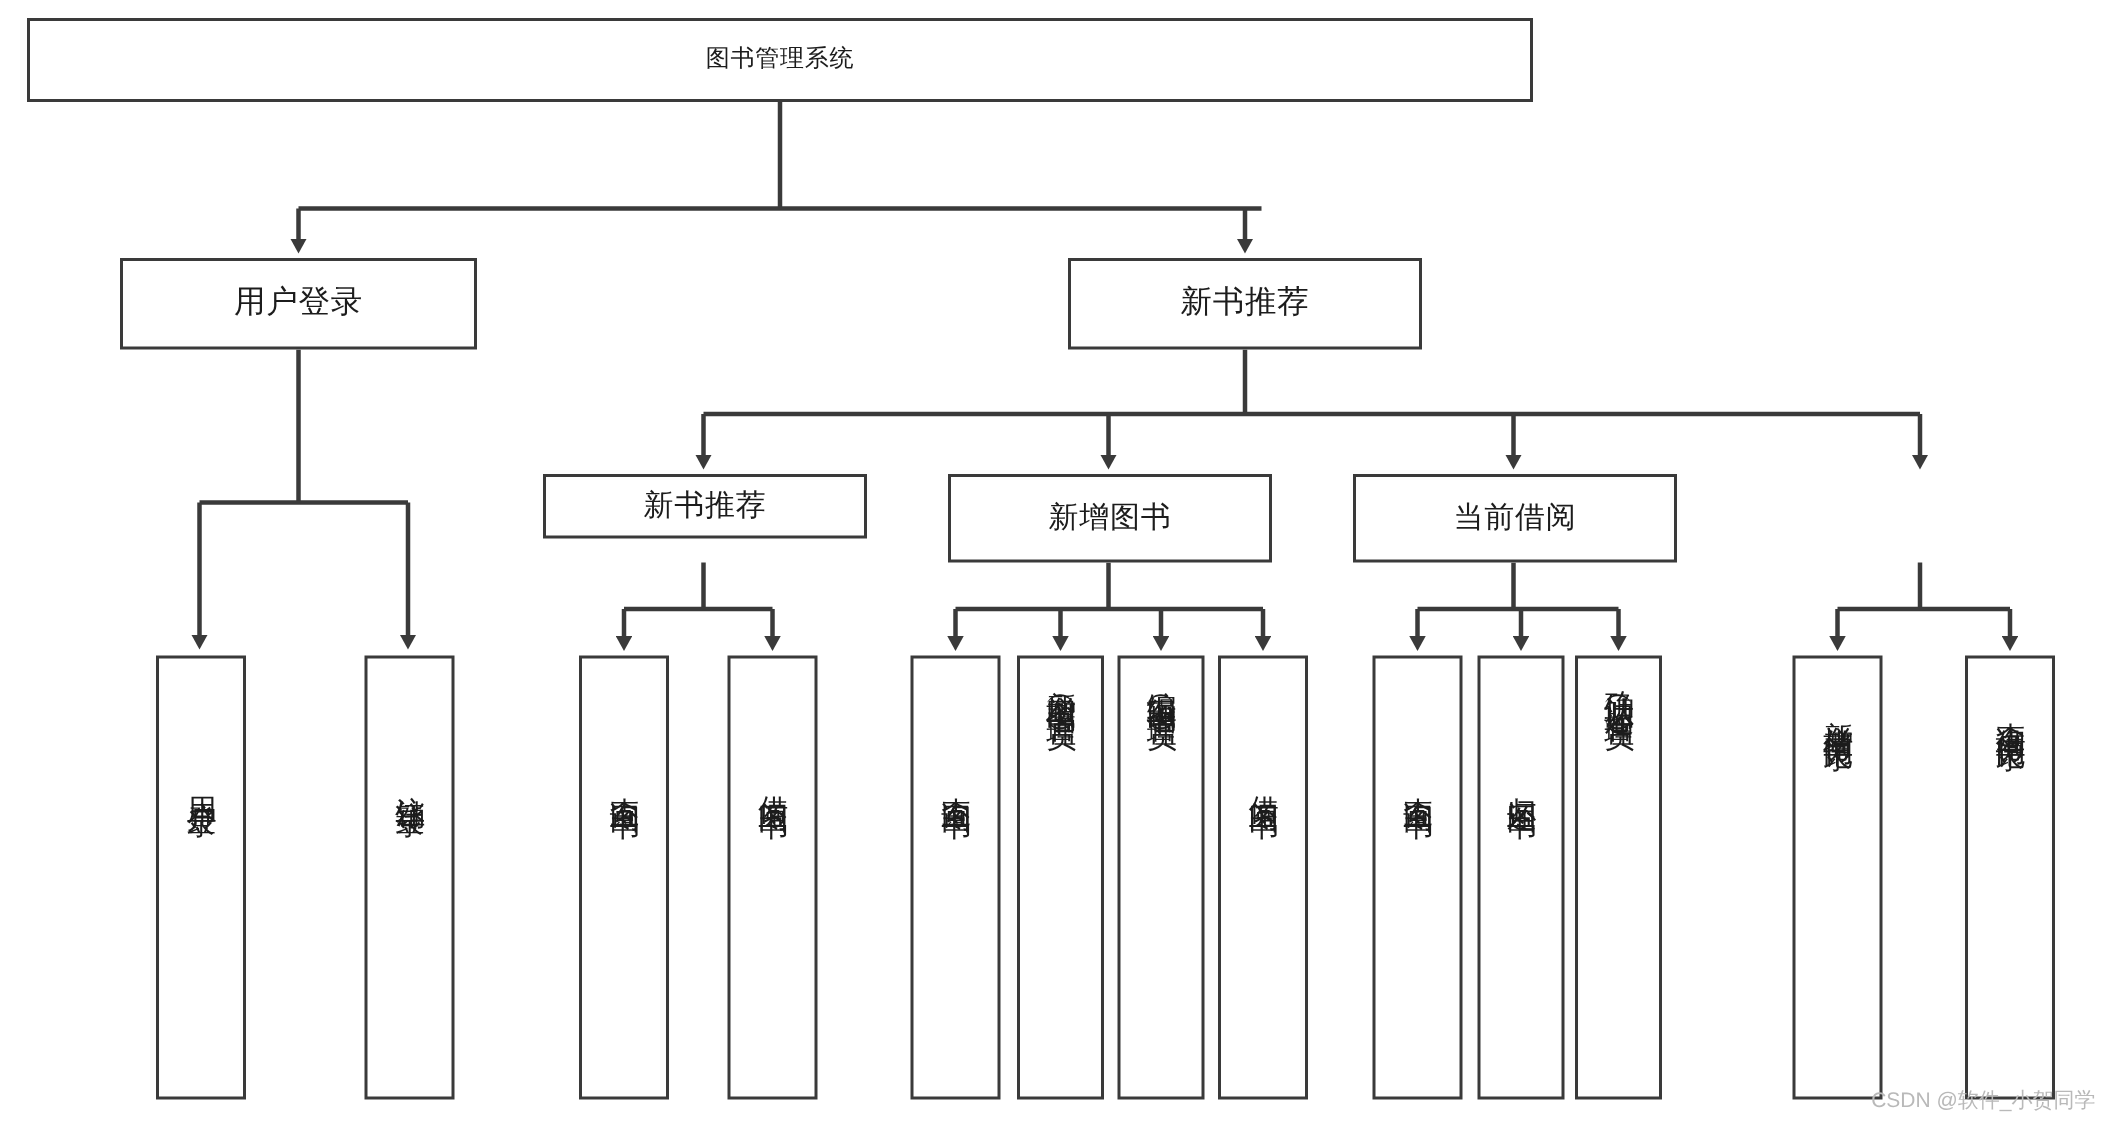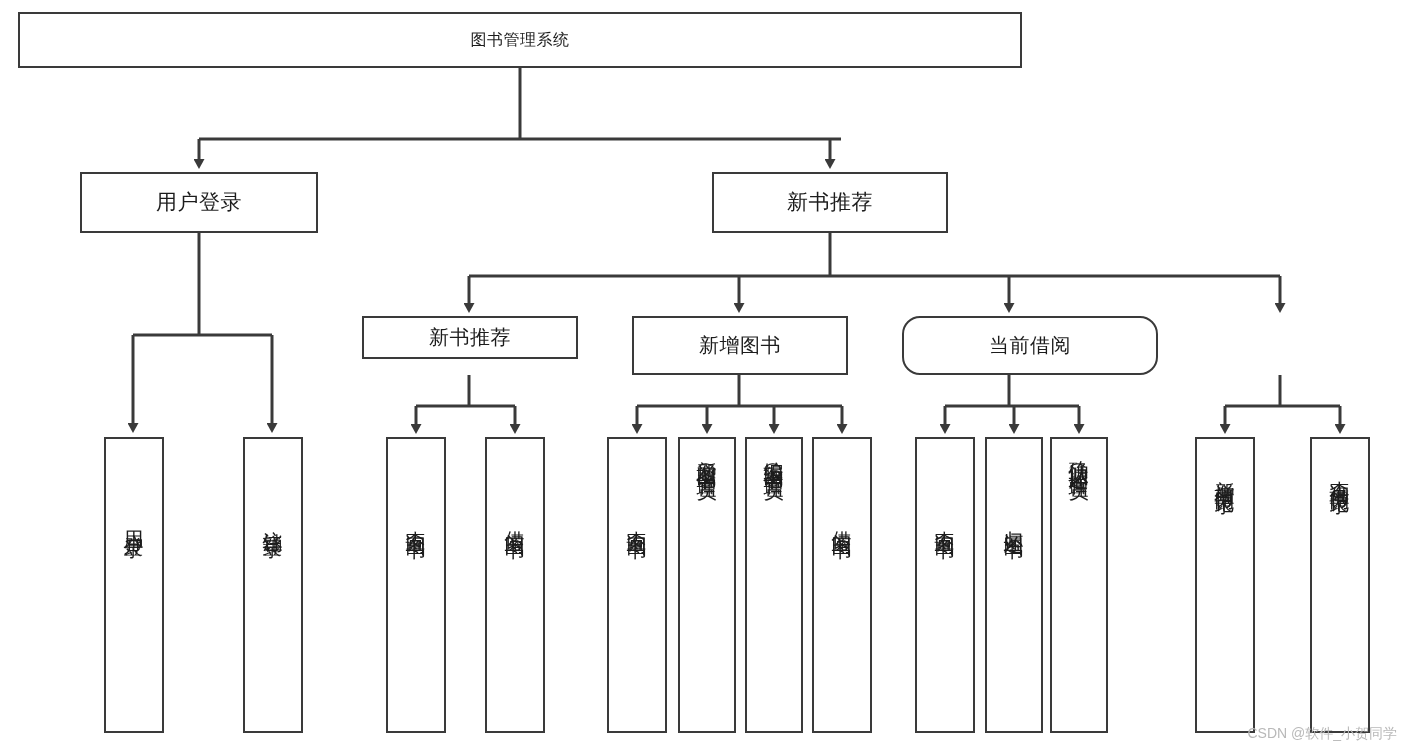--- a/index.html
+++ b/index.html
@@ -140,21 +140,21 @@
   <div class="node lvl1" style="left:712px; top:172px; width:236px; height:61px;">
     <span class="label">新书推荐</span>
   </div>
 
   <div class="node lvl2" style="left:362px; top:316px; width:216px; height:43px;">
     <span class="label">新书推荐</span>
   </div>
   <div class="node lvl2" style="left:632px; top:316px; width:216px; height:59px;">
     <span class="label">新增图书</span>
   </div>
-  <div class="node lvl2" style="left:902px; top:316px; width:256px; height:59px;border-radius:18px;">
+  <div class="node lvl2" style="left:902px; top:316px; width:216px; height:59px;">
     <span class="label">当前借阅</span>
   </div>
 
   <div class="node leaf" style="left:104px; top:437px; width:60px; height:296px; padding-top:76px;">
     <span class="label">用户登录</span>
   </div>
   <div class="node leaf" style="left:243px; top:437px; width:60px; height:296px; padding-top:76px;">
     <span class="label">注销登录</span>
   </div>
   <div class="node leaf" style="left:386px; top:437px; width:60px; height:296px; padding-top:76px;">

